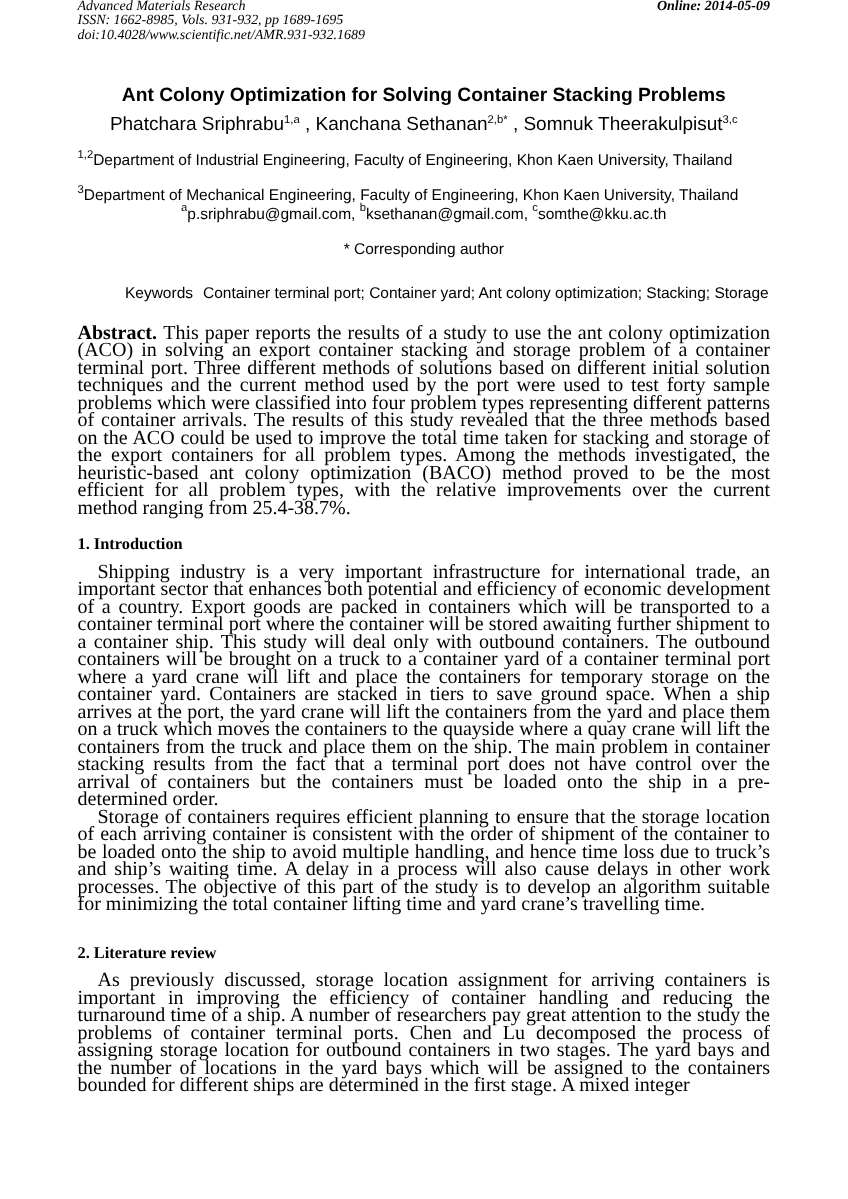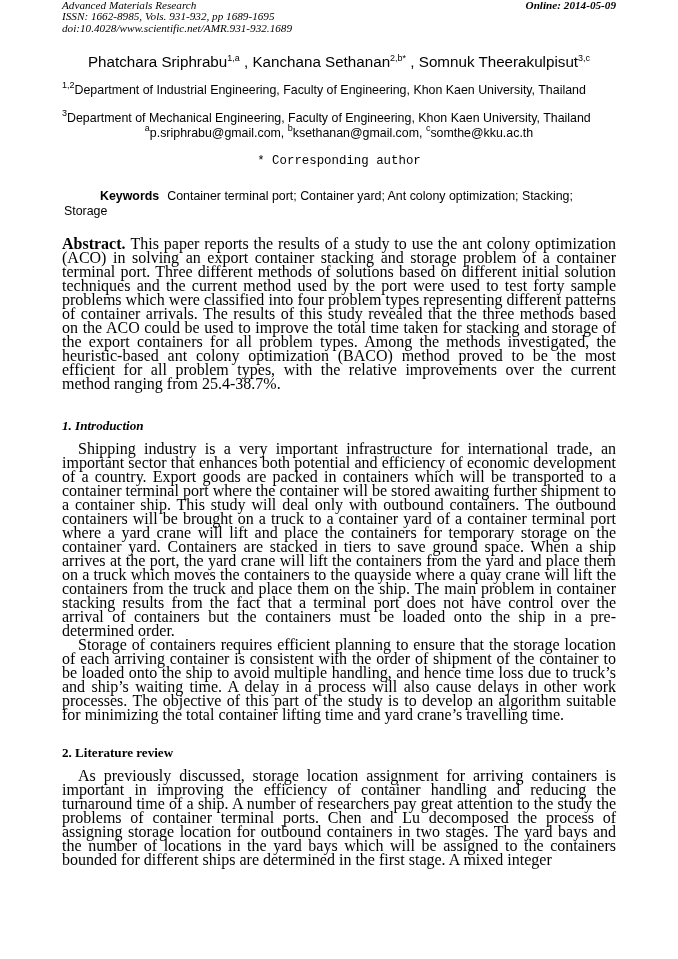--- a/index.html
+++ b/index.html
@@ -61,35 +61,35 @@
       margin-top: 12px;
     }
     .affil + .affil { margin-top: 13px; }
     .emails {
       font-family: "Liberation Sans", sans-serif;
       font-size: 12.4px;
       text-align: center;
       line-height: 15px;
     }
     .corresponding {
-      font-family: Liberation Mono, monospace;
+      font-family: Liberation Sans, sans-serif;
       font-size: 12.4px;
       text-align: center;
       line-height: 15px;
       margin-top: 13px;
     }
     .keywords {
       font-family: "Liberation Sans", sans-serif;
       font-size: 12.4px;
       line-height: 15px;
       margin-top: 20px;
       margin-left: 2px;
     }
     .keywords .kw-label {
-      font-weight: bold;
+      font-weight: normal;
       margin-right: 8px;
       padding-left: 36px;
     }
     .body-text {
       font-family: "Liberation Serif", serif;
       font-size: 16px;
       line-height: 14px;
       text-align: justify;
     }
     .abstract {
@@ -98,40 +98,41 @@
     .abstract .abs-label {
       font-weight: bold;
       margin-right: 5px;
     }
     .section-heading {
       font-family: "Liberation Serif", serif;
       font-weight: bold;
       font-size: 13.1px;
       line-height: 16px;
     }
-    .sec1 { margin-top: 27px; font-style: italic; }
+    .sec1 { margin-top: 13px; }
     .sec2 { margin-top: 23px; }
     .para {
       margin: 0;
       text-indent: 16px;
     }
     .sec-body-first { margin-top: 8px; }
   </style>
 </head>
 <body>
 
 <div class="page">
 
   <div class="header">
     <div>Advanced Materials Research</div>
     <div>ISSN: 1662-8985, Vols. 931-932, pp 1689-1695</div>
     <div>doi:10.4028/www.scientific.net/AMR.931-932.1689</div>
     <div class="right">Online: 2014-05-09</div>
   </div>
 
+  <div class="title">Ant Colony Optimization for Solving Container Stacking Problems</div>
 
   <div class="authors">
     <span>Phatchara Sriphrabu</span><sup>1,a</sup><span> , </span><span>Kanchana Sethanan</span><sup>2,b*</sup><span> , </span><span>Somnuk Theerakulpisut</span><sup>3,c</sup>
   </div>
 
   <div class="affil">
     <sup>1,2</sup><span>Department of Industrial Engineering, Faculty of Engineering, Khon Kaen University, Thailand</span>
   </div>
   <div class="affil">
     <sup>3</sup><span>Department of Mechanical Engineering, Faculty of Engineering, Khon Kaen University, Thailand</span>

